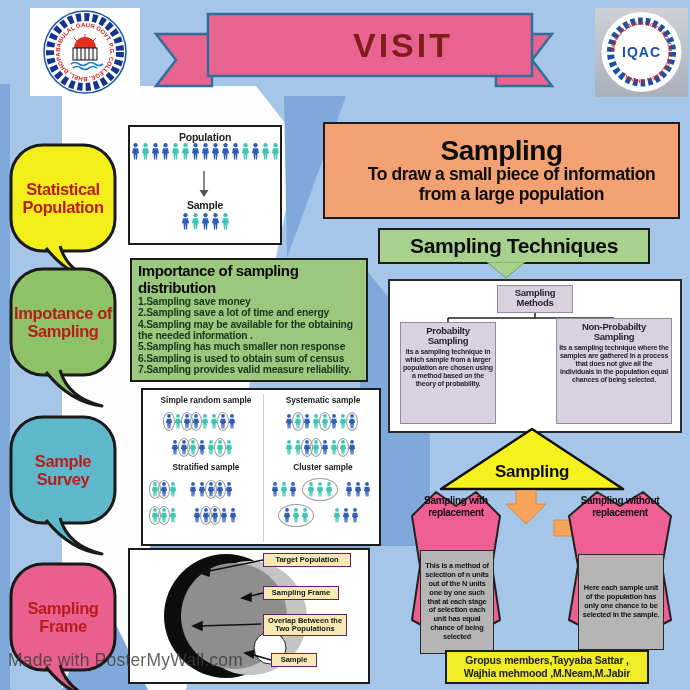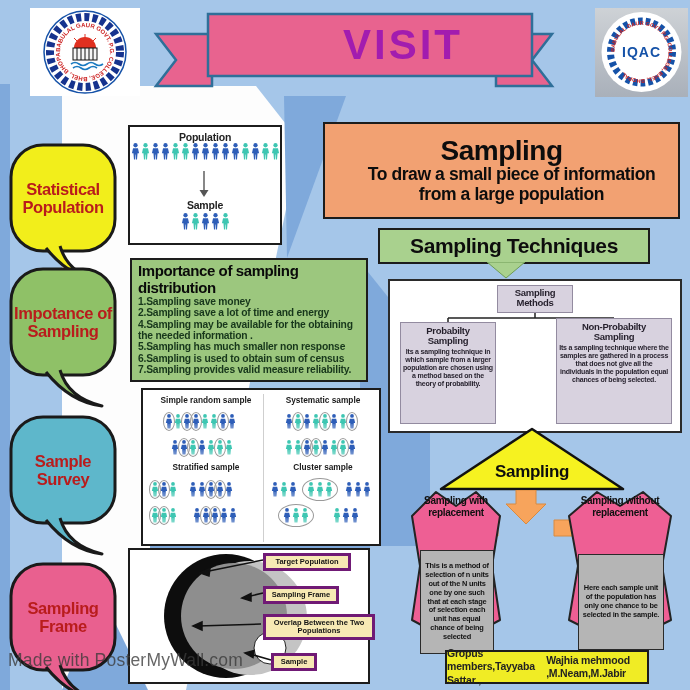--- a/index.html
+++ b/index.html
@@ -6,21 +6,21 @@
   .canvas{position:relative;width:690px;height:690px;overflow:hidden;
     background:#a5c6e9;font-family:"Liberation Sans",sans-serif;}
   .abs{position:absolute;}
   .cond{letter-spacing:-0.4px;}
   .preline{white-space:pre-line;}
   svg{display:block;}
   
   #bg{left:0;top:0;z-index:1;}
   
   .ribbon-text{left:208px;top:14px;width:390px;height:62px;display:flex;align-items:center;
-    justify-content:center;font-size:42px;font-weight:bold;letter-spacing:3px;color:#a21caf;z-index:4;}
+    justify-content:center;font-size:34px;font-weight:bold;letter-spacing:3px;color:#7f1d1d;z-index:4;}
   
   .bubble{width:112px;height:152px;z-index:5;}
   .bubble .btxt{position:absolute;left:0;top:0;width:110px;height:112px;display:flex;
     align-items:center;justify-content:center;text-align:center;font-weight:bold;
     font-size:16.5px;line-height:1.12;color:#b91c1c;letter-spacing:-0.4px;}
   
   .panel{box-sizing:border-box;border:2px solid #1c1c1c;z-index:3;}
   .white-panel{background:#ffffff;}
   
   #population-box{left:128px;top:125px;width:154px;height:120px;}
@@ -57,25 +57,25 @@
   #pyramid-label{left:438px;top:462px;width:188px;text-align:center;font-weight:bold;
     font-size:17px;color:#0d0d0d;z-index:6;letter-spacing:-0.3px;}
   
   .banner-title{position:absolute;text-align:center;font-weight:bold;font-size:10px;
     line-height:1.15;color:#101010;z-index:7;letter-spacing:-0.3px;}
   .banner-body{position:absolute;box-sizing:border-box;background:#b5b5b5;border:1.5px solid #2a2a2a;
     z-index:7;font-size:7.4px;font-weight:bold;color:#141414;text-align:center;line-height:1.2;
     display:flex;align-items:center;justify-content:center;padding:3px;letter-spacing:-0.2px;margin-top:24px;}
   
   #frame-box{left:128px;top:548px;width:242px;height:136px;}
-  .frame-label{position:absolute;box-sizing:border-box;background:#f7e9b4;border:3px solid #701a75;
+  .frame-label{position:absolute;box-sizing:border-box;background:#f7e9b4;border:1px solid #701a75;
     font-size:7.5px;font-weight:bold;color:#141414;text-align:center;padding:1.5px 2px;z-index:6;line-height:1.15;}
   
   #group-box{left:445px;top:650px;width:204px;height:34px;background:#f0ec25;z-index:8;
-    display:flex;flex-direction:row;align-items:center;justify-content:center;}
+    display:flex;flex-direction:column;align-items:center;justify-content:center;}
   #group-box div{font-size:10.5px;font-weight:bold;color:#222;line-height:1.25;letter-spacing:-0.2px;}
   
   #watermark{left:8px;top:650px;font-size:17.5px;color:rgba(58,58,58,0.78);z-index:50;letter-spacing:0.2px;}
   .z4{z-index:4;}.z5{z-index:5;}.z6{z-index:6;}
 </style>
 </head>
 <body>
 
 <div class="canvas">
 
@@ -721,21 +721,21 @@
         <line x1="133" y1="43" x2="116" y2="47"></line>
           <polygon points="112,48 121,43.5 121,51"></polygon>
         <line x1="131" y1="74" x2="68" y2="76"></line>
           <polygon points="63,76 72,72 72,80"></polygon>
         <line x1="141" y1="110" x2="120" y2="104"></line>
           <polygon points="115,103 124,100.5 123,107.5"></polygon>
       </g>
     </svg>
     <div class="frame-label" style="left:133px;top:3px;width:88px">Target Population</div>
     <div class="frame-label" style="left:133px;top:36px;width:76px">Sampling Frame</div>
-    <div class="frame-label" style="left:133px;top:64px;width:112px">Overlap Between the Two Populations</div>
+    <div class="frame-label" style="left:133px;top:64px;width:84px">Overlap Between the Two Populations</div>
     <div class="frame-label" style="left:141px;top:103px;width:46px">Sample</div>
   </div>
 
   <div class="abs panel" id="group-box">
     <div>Gropus members,Tayyaba Sattar ,</div>
     <div>Wajhia mehmood ,M.Neam,M.Jabir</div>
   </div>
 
   <div class="abs" id="watermark">Made with PosterMyWall.com</div>
 

